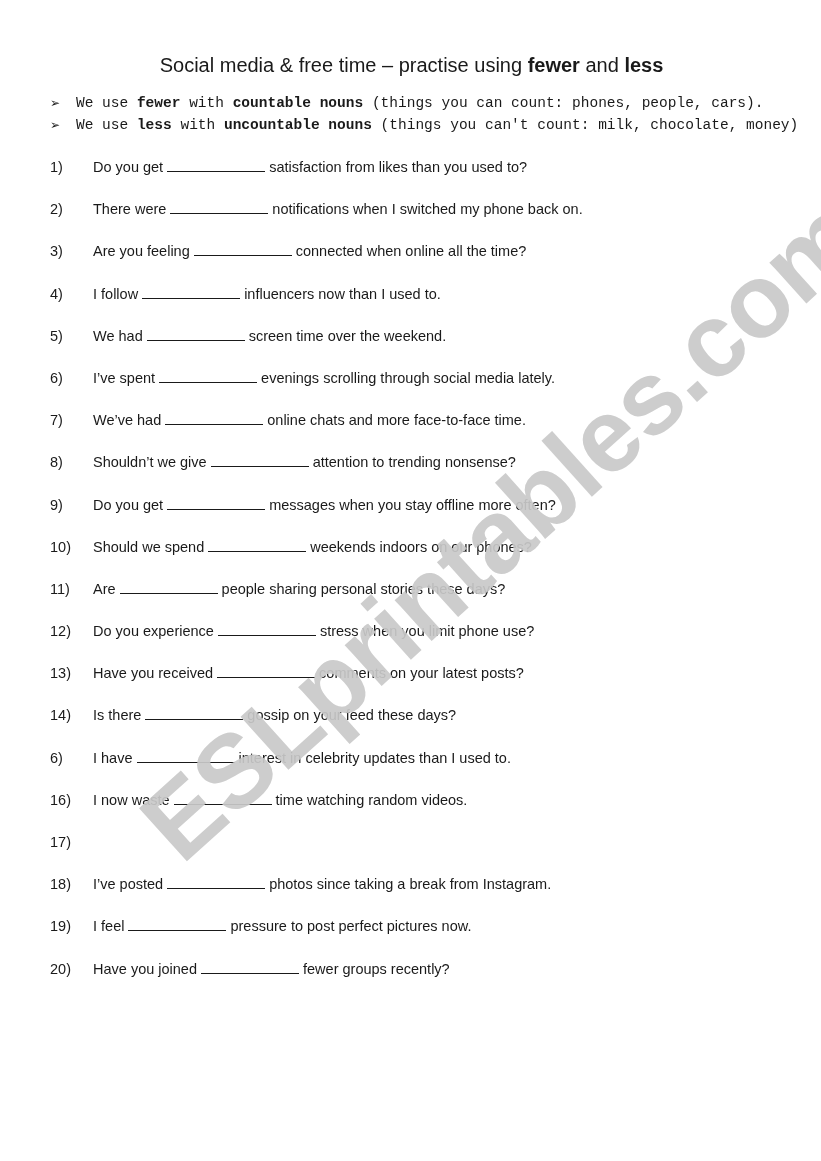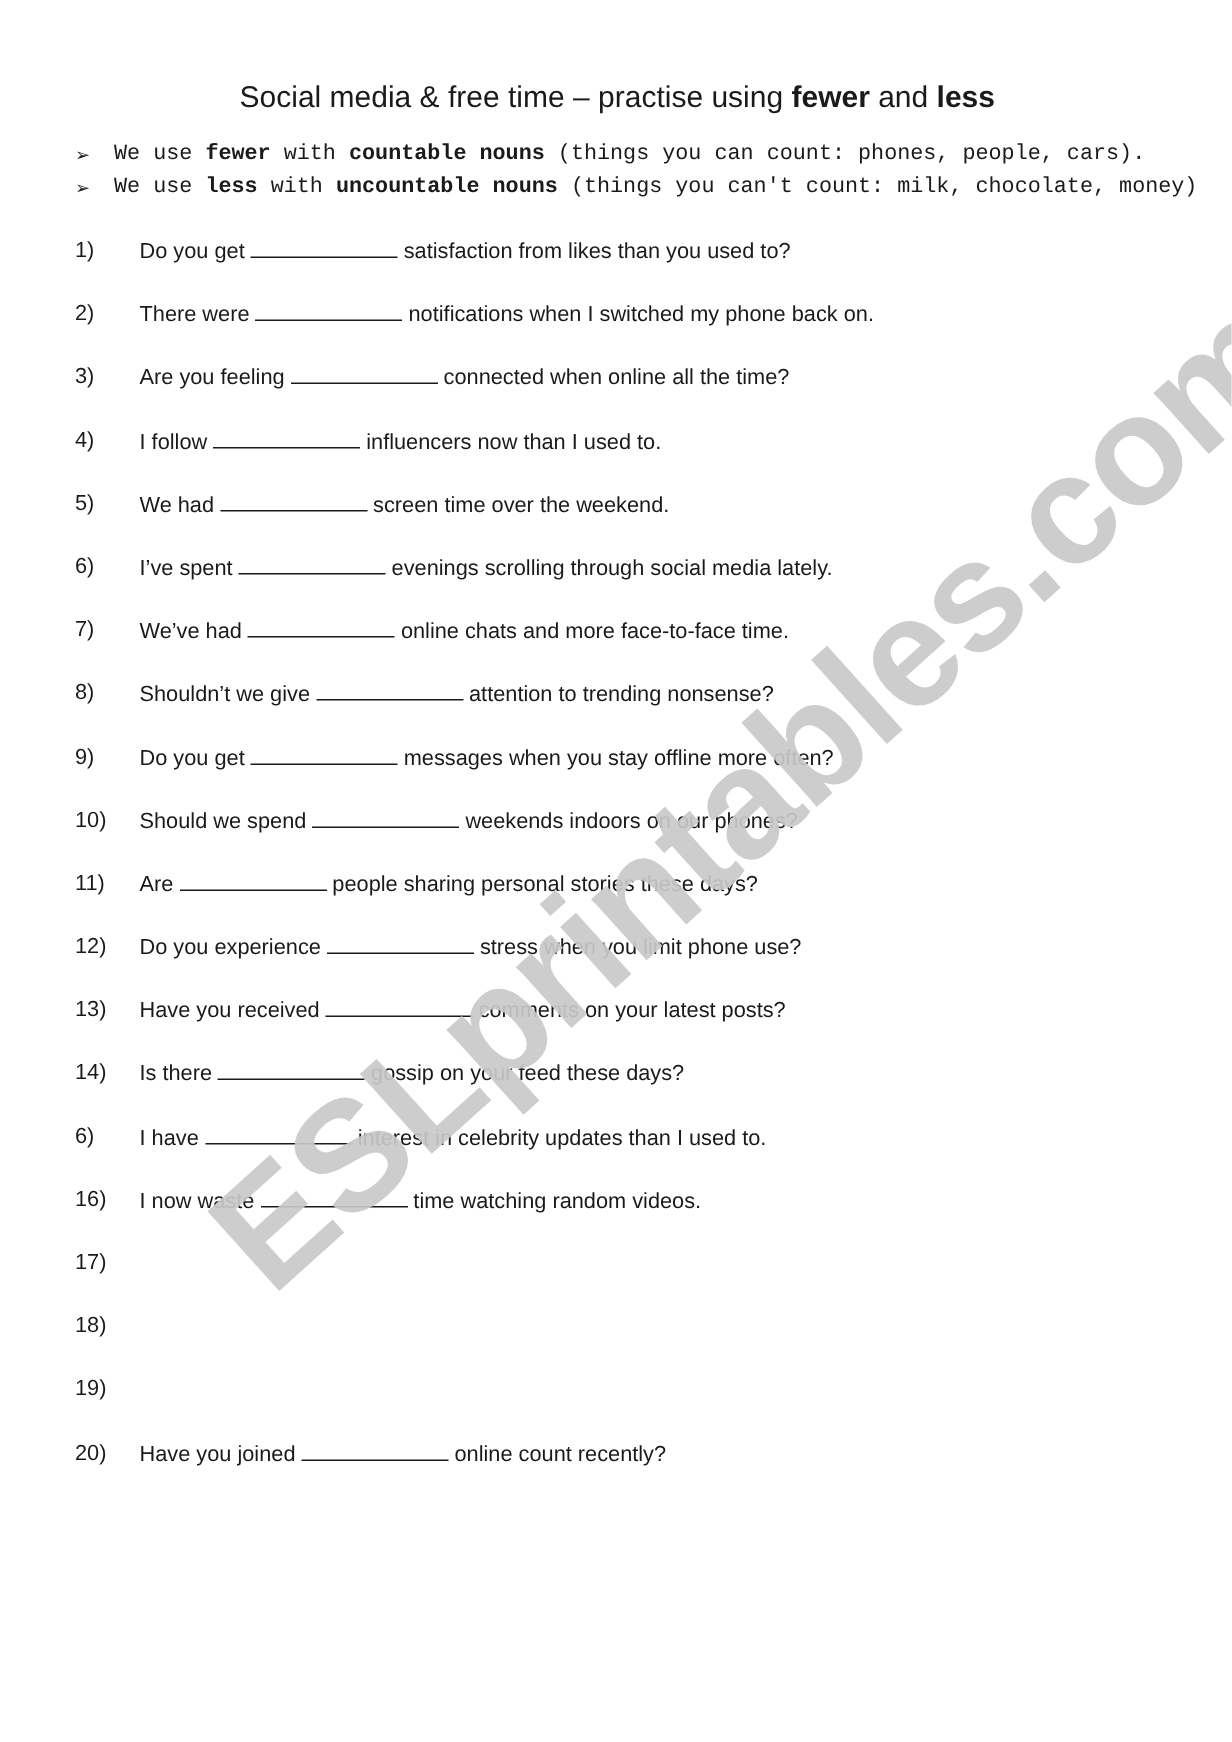--- a/index.html
+++ b/index.html
@@ -196,25 +196,27 @@
       </div>
     <div class="q">
         <span class="num">16)</span>
         <span class="body"><span>I now waste</span><span class="blank"></span><span>time watching random videos.</span></span>
       </div>
     <div class="q">
         <span class="num">17)</span>
       </div>
     <div class="q">
         <span class="num">18)</span>
+        <span class="body"><span>I’ve posted</span><span class="blank"></span><span>photos since taking a break from Instagram.</span></span>
       </div>
     <div class="q">
         <span class="num">19)</span>
+        <span class="body"><span>I feel</span><span class="blank"></span><span>pressure to post perfect pictures now.</span></span>
       </div>
     <div class="q">
         <span class="num">20)</span>
-        <span class="body"><span>Have you joined</span><span class="blank"></span><span>online count recently?</span></span>
+        <span class="body"><span>Have you joined</span><span class="blank"></span><span>fewer groups recently?</span></span>
       </div>
   </div>
 
   <div class="watermark">ESLprintables.com</div>
 
 </div>
 
 </body></html>

